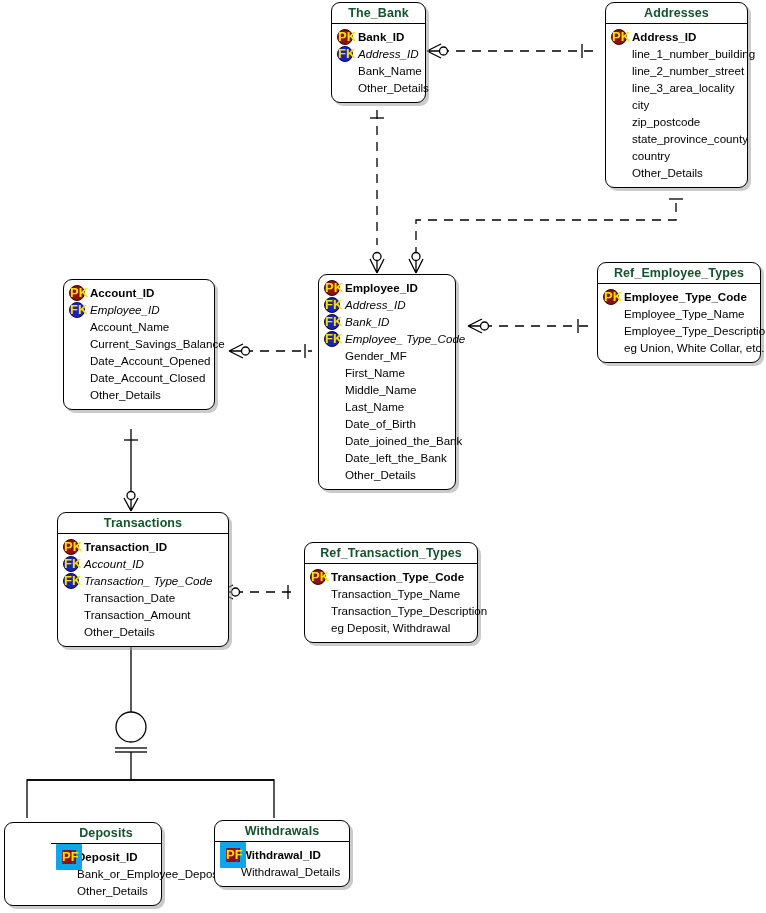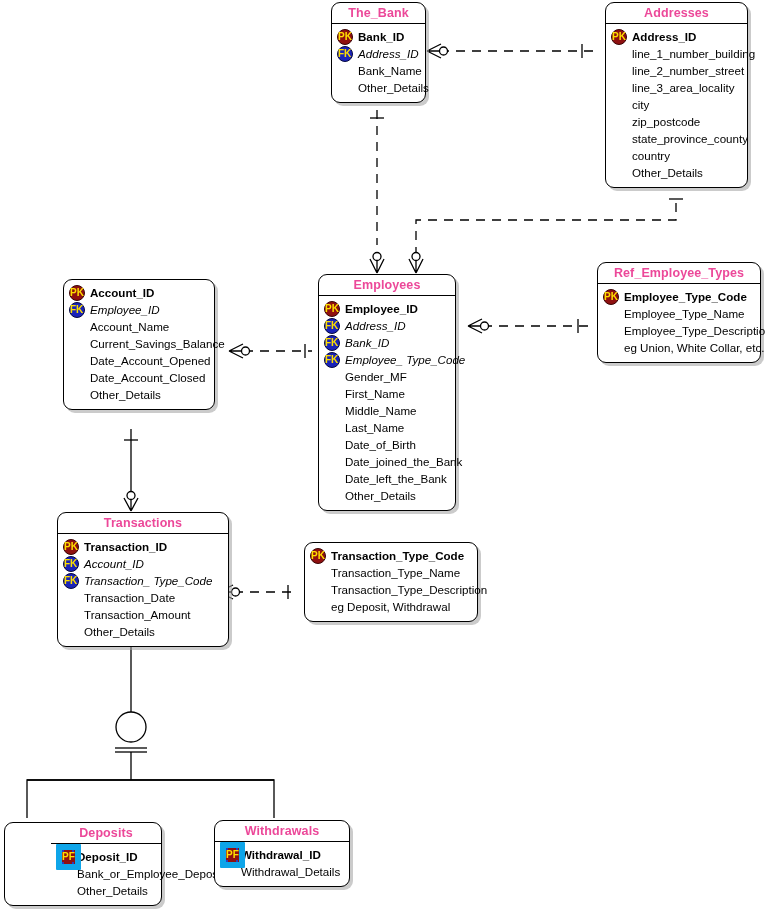--- a/index.html
+++ b/index.html
@@ -30,21 +30,21 @@
     position: absolute;
     box-sizing: border-box;
     background: #ffffff;
     border: 1.4px solid #000000;
     border-radius: 9px;
     box-shadow: 3px 3px 0 0 rgba(160,160,160,0.55);
     z-index: 5;
   }
   .ent-title {
     text-align: center;
-    color: #ec4899;
+    color: #14532d;
     font-weight: bold;
     font-size: 12.5px;
     padding: 3px 6px 3px 6px;
     border-bottom: 1.2px solid #000000;
     white-space: nowrap;
     letter-spacing: 0.1px;
   }
   .ent-body {
     padding: 4px 6px 6px 5px;
   }
@@ -68,21 +68,21 @@
   }
   .attr.pk .aname { font-weight: bold; }
   .attr.fk .aname { font-style: italic; }
 
   .badge {
     display: inline-block;
     width: 14px;
     height: 14px;
     line-height: 14px;
     text-align: left;
-    font-size: 10px;
+    font-size: 13px;
     font-weight: bold;
     color: #ffe000;
     font-family: "Liberation Sans", sans-serif;
   }
   .badge.pk {
     background: #8f1010;
     border-radius: 50%;
     border: 1px solid #3a0505;
   }
   .badge.fk {
@@ -282,21 +282,20 @@
             <span class="badge-slot"></span>
             <span class="aname">Date_Account_Closed</span>
           </div>
           <div class="attr">
             <span class="badge-slot"></span>
             <span class="aname">Other_Details</span>
           </div>
         </div>
       </div>
       <div class="entity" style="left: 318px; top: 274px; width: 138px;">
-        <div class="ent-title">Employees</div>
         <div class="ent-body">
           <div class="attr pk">
             <span class="badge-slot">
               <span class="badge pk">PK</span>
             </span>
             <span class="aname">Employee_ID</span>
           </div>
           <div class="attr fk">
             <span class="badge-slot">
               <span class="badge fk">FK</span>
@@ -401,20 +400,21 @@
             <span class="badge-slot"></span>
             <span class="aname">Transaction_Amount</span>
           </div>
           <div class="attr">
             <span class="badge-slot"></span>
             <span class="aname">Other_Details</span>
           </div>
         </div>
       </div>
       <div class="entity" style="left: 304px; top: 542px; width: 174px;">
+        <div class="ent-title">Ref_Transaction_Types</div>
         <div class="ent-body">
           <div class="attr pk">
             <span class="badge-slot">
               <span class="badge pk">PK</span>
             </span>
             <span class="aname">Transaction_Type_Code</span>
           </div>
           <div class="attr">
             <span class="badge-slot"></span>
             <span class="aname">Transaction_Type_Name</span>

